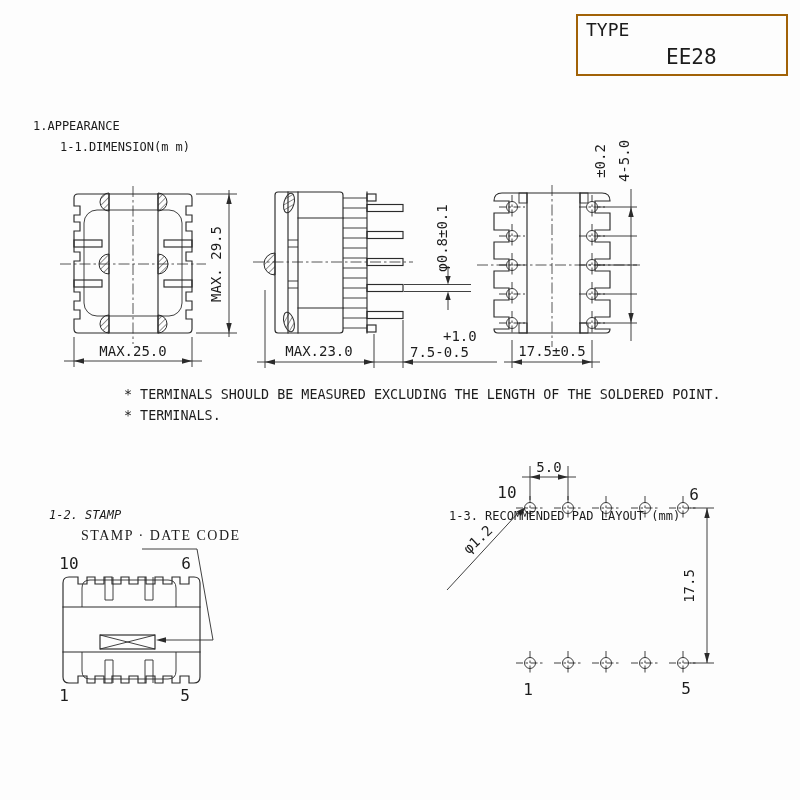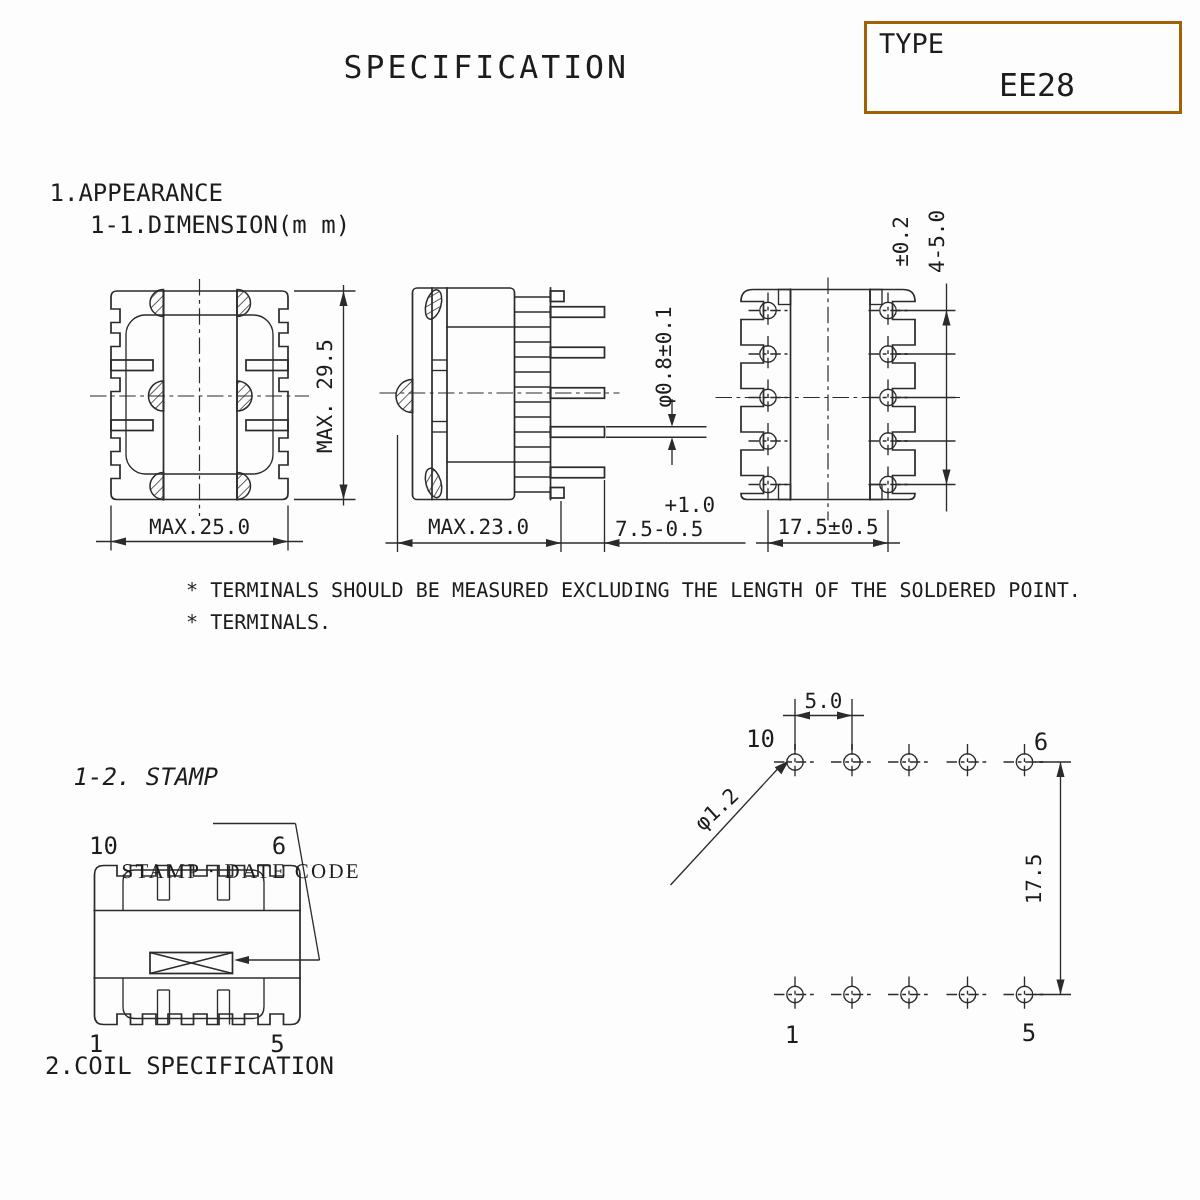--- a/index.html
+++ b/index.html
@@ -1,24 +1,24 @@
 <!DOCTYPE html>
 <html><head>
 <meta charset="utf-8">
 <style>
   html,body{margin:0;padding:0;background:#fff;}
   #sheet{position:relative;width:800px;height:800px;background:#fdfdfd;overflow:hidden;
          font-family:"DejaVu Sans Mono",monospace;color:#1c1c1c;}
   .lbl{position:absolute;white-space:pre;color:#1c1c1c;}
-  .serif{font-family:"Liberation Serif",serif;letter-spacing:1.5px;margin-top:46px;}
+  .serif{font-family:"Liberation Serif",serif;letter-spacing:1.5px;}
   #title{left:229px;top:33px;font-size:21px;letter-spacing:2px;}
   #typebox{position:absolute;left:576px;top:14px;width:208px;height:58px;border:2px solid #a16207;text-align:right;}
   #typebox .tlabel{position:absolute;left:8px;top:3px;font-size:18px;}
   #typebox .tvalue{position:absolute;left:88px;top:29px;font-size:21px;}
-  .h14{font-size:16px;}
+  .h14{font-size:12px;}
   .h13{font-size:13.4px;}
   svg{position:absolute;left:0;top:0;}
   .ln{stroke:#2b2b2b;stroke-width:1.15;fill:none;stroke-linecap:square;}
   .thin{stroke:#2b2b2b;stroke-width:0.9;fill:none;}
   .cl{stroke:#2b2b2b;stroke-width:0.8;fill:none;stroke-dasharray:11 3 2.5 3;}
   .pd{stroke:#2b2b2b;stroke-width:0.9;fill:none;stroke-dasharray:7 2.5 2.5 2.5;}
   .arr{fill:#2b2b2b;stroke:none;}
   .hat{fill:url(#hatch);stroke:#2b2b2b;stroke-width:1;}
   svg text{fill:#1c1c1c;font-family:"DejaVu Sans Mono",monospace;}
   .dim{font-size:14px;}
@@ -288,32 +288,31 @@
     <polygon class="arr" points="707,508 704.3,518 709.7,518"></polygon>
     <polygon class="arr" points="707,663 704.3,653 709.7,653"></polygon>
     <text class="dim" x="694" y="586" text-anchor="middle" transform="rotate(-90 694 586)">17.5</text>
     <text class="pin" x="507" y="498" text-anchor="middle">10</text>
     <text class="pin" x="694" y="500" text-anchor="middle">6</text>
     <text class="pin" x="528" y="695" text-anchor="middle">1</text>
     <text class="pin" x="686" y="694" text-anchor="middle">5</text>
   </g>
 </svg>
 
-  <div class="lbl" id="title">SPECIFICATION</div>
 
   <div id="typebox">
     <span class="tlabel">TYPE</span>
     <span class="tvalue">EE28</span>
   </div>
 
   <div class="lbl h14" style="left:33px;top:119px;">1.APPEARANCE</div>
   <div class="lbl h14" style="left:49px;top:140px;margin-left:11px;">1-1.DIMENSION(m m)</div>
 
   <div class="lbl h13" style="left:124px;top:387px;">* TERMINALS SHOULD BE MEASURED EXCLUDING THE LENGTH OF THE SOLDERED POINT.</div>
   <div class="lbl h13" style="left:124px;top:408px;">* TERMINALS.</div>
 
   <div class="lbl h14" style="left:49px;top:508px;font-style:italic;">1-2. STAMP</div>
   <div class="lbl serif" style="left:81px;top:528px;font-size:14px;">STAMP · DATE CODE</div>
 
-
-  <div class="lbl h14" style="left:30px;top:701px;">2.COIL SPECIFICATION</div>
+  <div class="lbl h14" style="left:449px;top:509px;">1-3. RECOMMENDED PAD LAYOUT (mm)</div>
+
 
 </div>
 
 </body></html>

